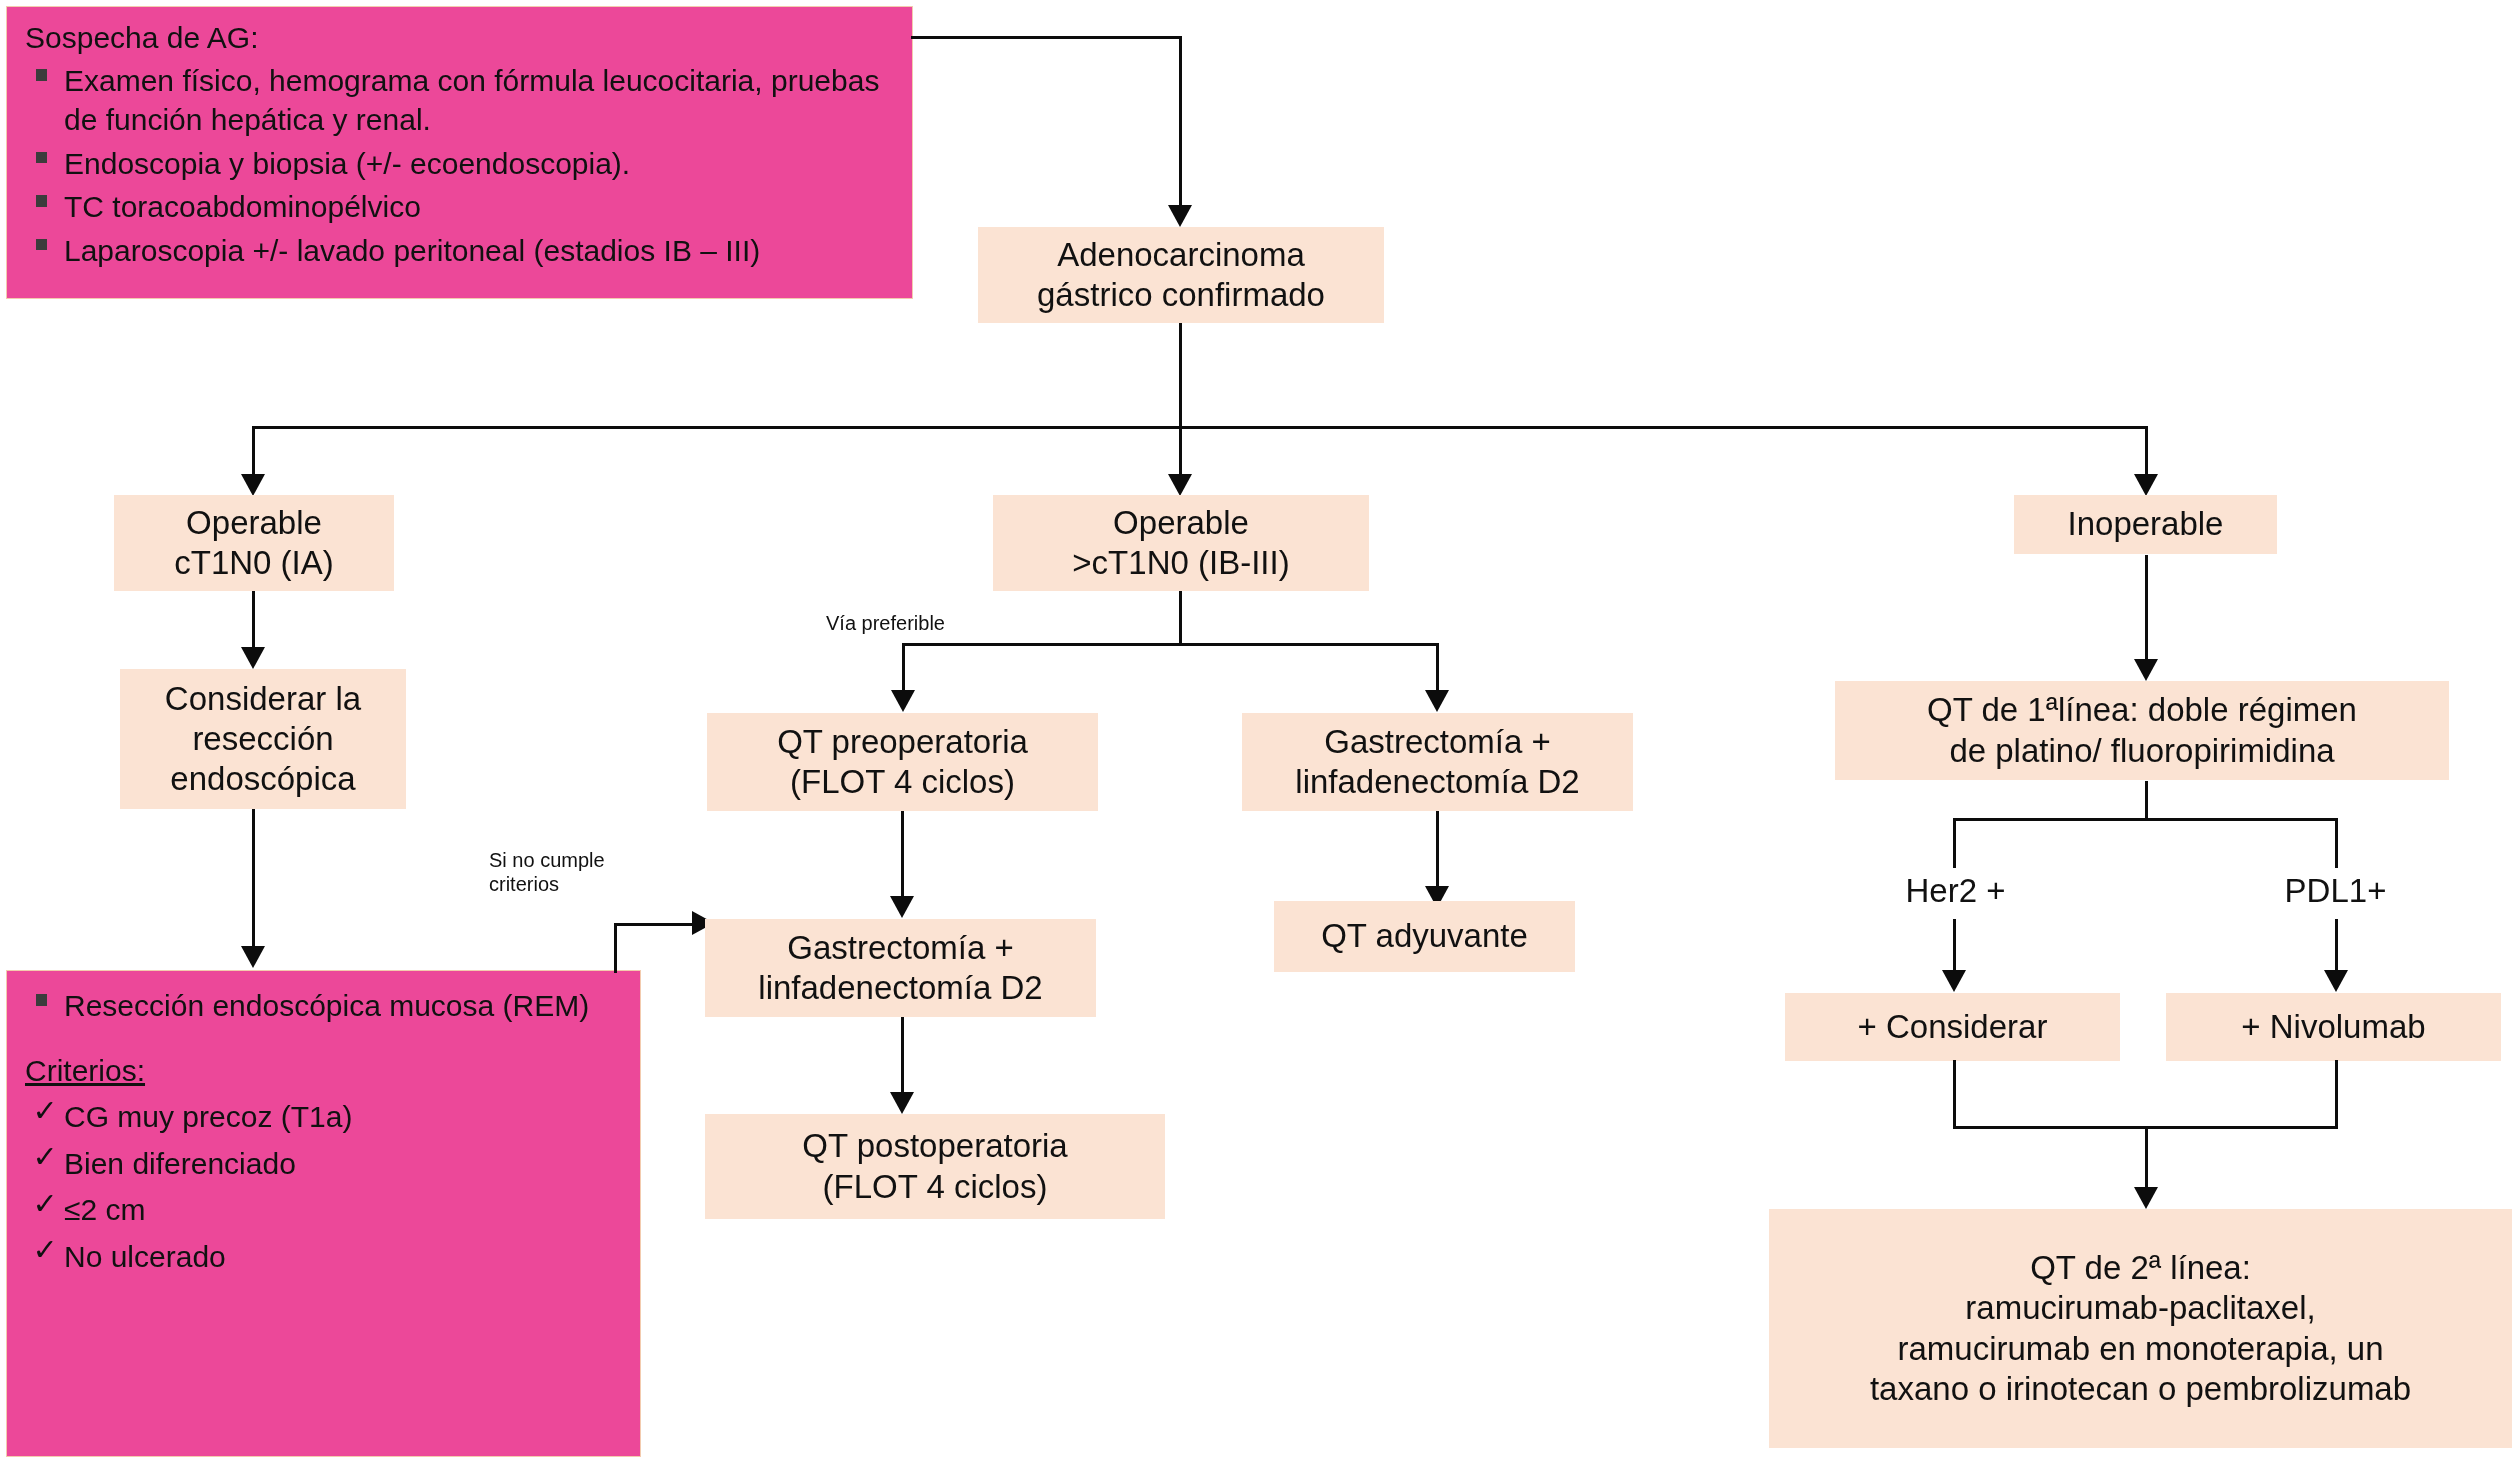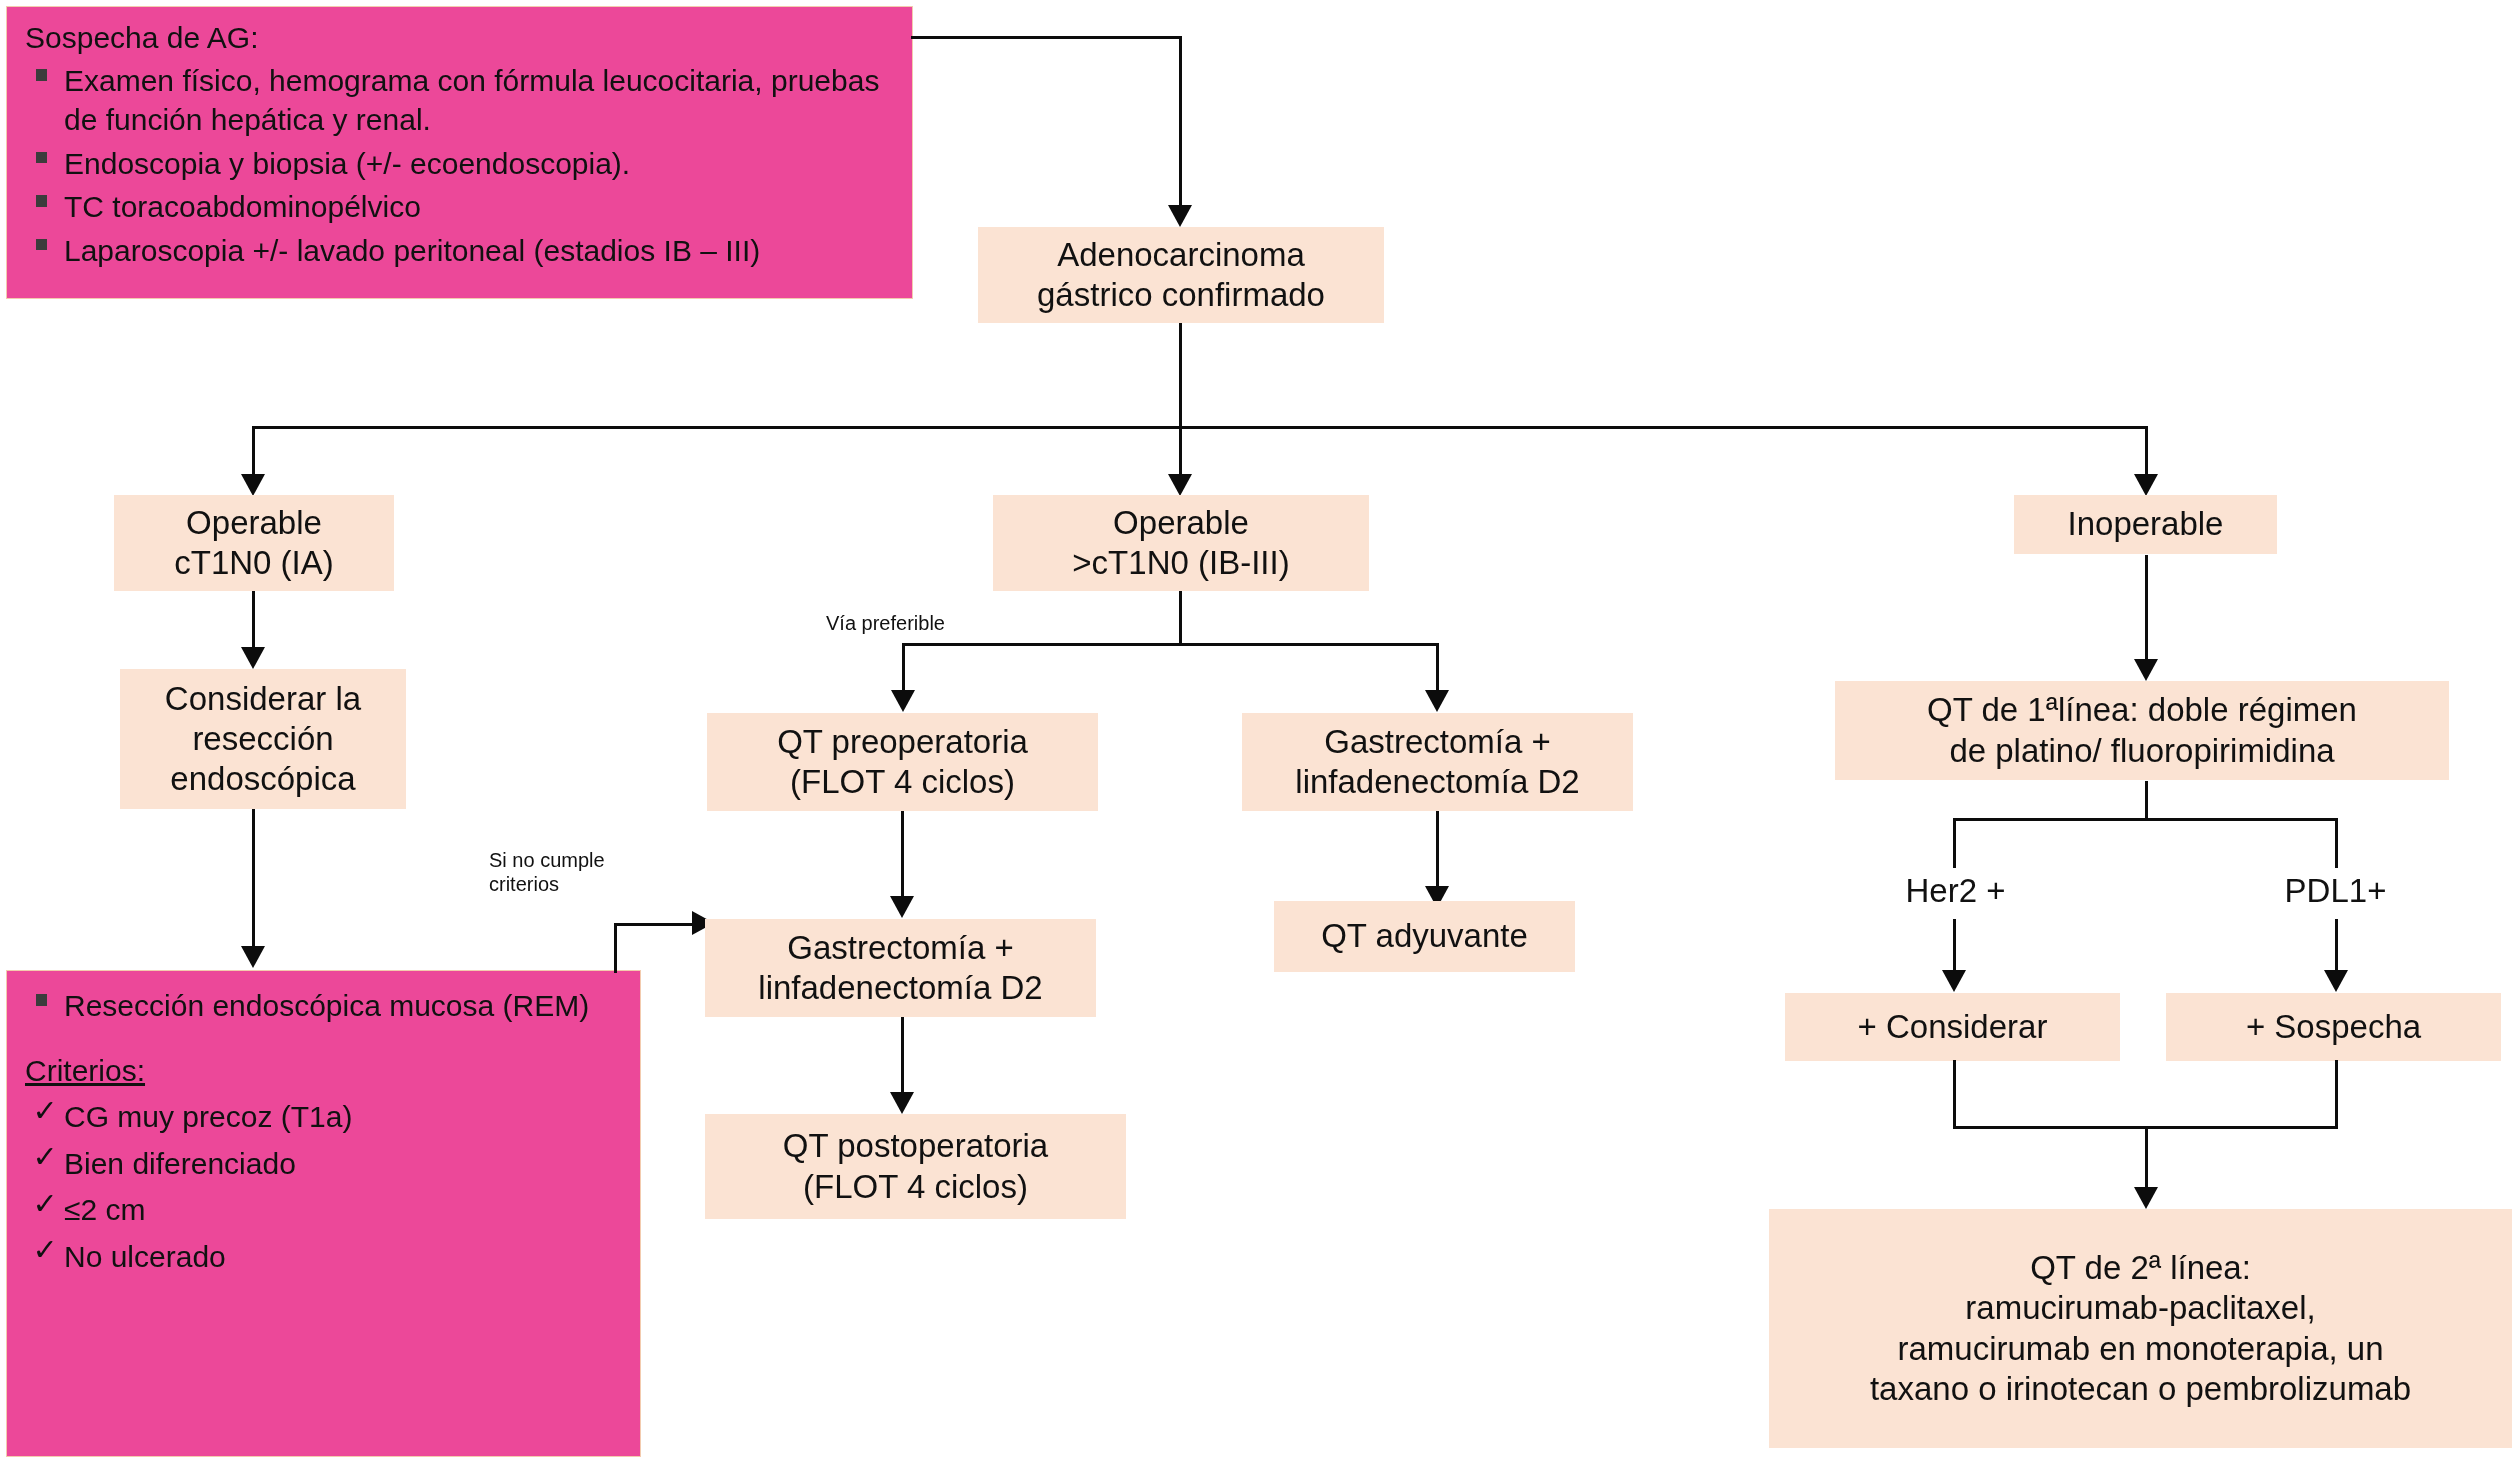--- a/index.html
+++ b/index.html
@@ -164,21 +164,21 @@
 
   <div class="ln vl" style="left:901px;top:811px;height:92px;"></div>
   <div class="arrow-d" style="left:890px;top:896px;"></div>
 
   <div class="node" style="left:705px;top:919px;width:391px;height:98px;">Gastrectomía +
 linfadenectomía D2</div>
 
   <div class="ln vl" style="left:901px;top:1017px;height:83px;"></div>
   <div class="arrow-d" style="left:890px;top:1092px;"></div>
 
-  <div class="node" style="left:705px;top:1114px;width:421px;height:105px;">QT postoperatoria
+  <div class="node" style="left:705px;top:1114px;width:460px;height:105px;">QT postoperatoria
 (FLOT 4 ciclos)</div>
 
   <div class="ln vl" style="left:1436px;top:811px;height:81px;"></div>
   <div class="arrow-d" style="left:1425px;top:886px;"></div>
 
   <div class="node" style="left:1274px;top:901px;width:301px;height:71px;">QT adyuvante</div>
 
   <div class="ln vl" style="left:2145px;top:555px;height:110px;"></div>
   <div class="arrow-d" style="left:2134px;top:659px;"></div>
 
@@ -192,21 +192,21 @@
 
   <div class="node plain" style="left:1850px;top:865px;width:211px;height:53px;">Her2 +</div>
   <div class="node plain" style="left:2230px;top:865px;width:211px;height:53px;">PDL1+</div>
 
   <div class="ln vl" style="left:1953px;top:919px;height:57px;"></div>
   <div class="arrow-d" style="left:1942px;top:970px;"></div>
   <div class="ln vl" style="left:2335px;top:919px;height:57px;"></div>
   <div class="arrow-d" style="left:2324px;top:970px;"></div>
 
   <div class="node" style="left:1785px;top:993px;width:335px;height:68px;">+ Considerar</div>
-  <div class="node" style="left:2166px;top:993px;width:335px;height:68px;">+ Sospecha</div>
+  <div class="node" style="left:2166px;top:993px;width:335px;height:68px;">+ Nivolumab</div>
 
   <div class="ln vl" style="left:1953px;top:1060px;height:69px;"></div>
   <div class="ln vl" style="left:2335px;top:1060px;height:69px;"></div>
   <div class="ln hl" style="left:1953px;top:1126px;width:385px;"></div>
   <div class="ln vl" style="left:2145px;top:1126px;height:66px;"></div>
   <div class="arrow-d" style="left:2134px;top:1187px;"></div>
 
   <div class="node" style="left:1769px;top:1209px;width:743px;height:239px;">QT de 2ª línea:
 ramucirumab-paclitaxel,
 ramucirumab en monoterapia, un

